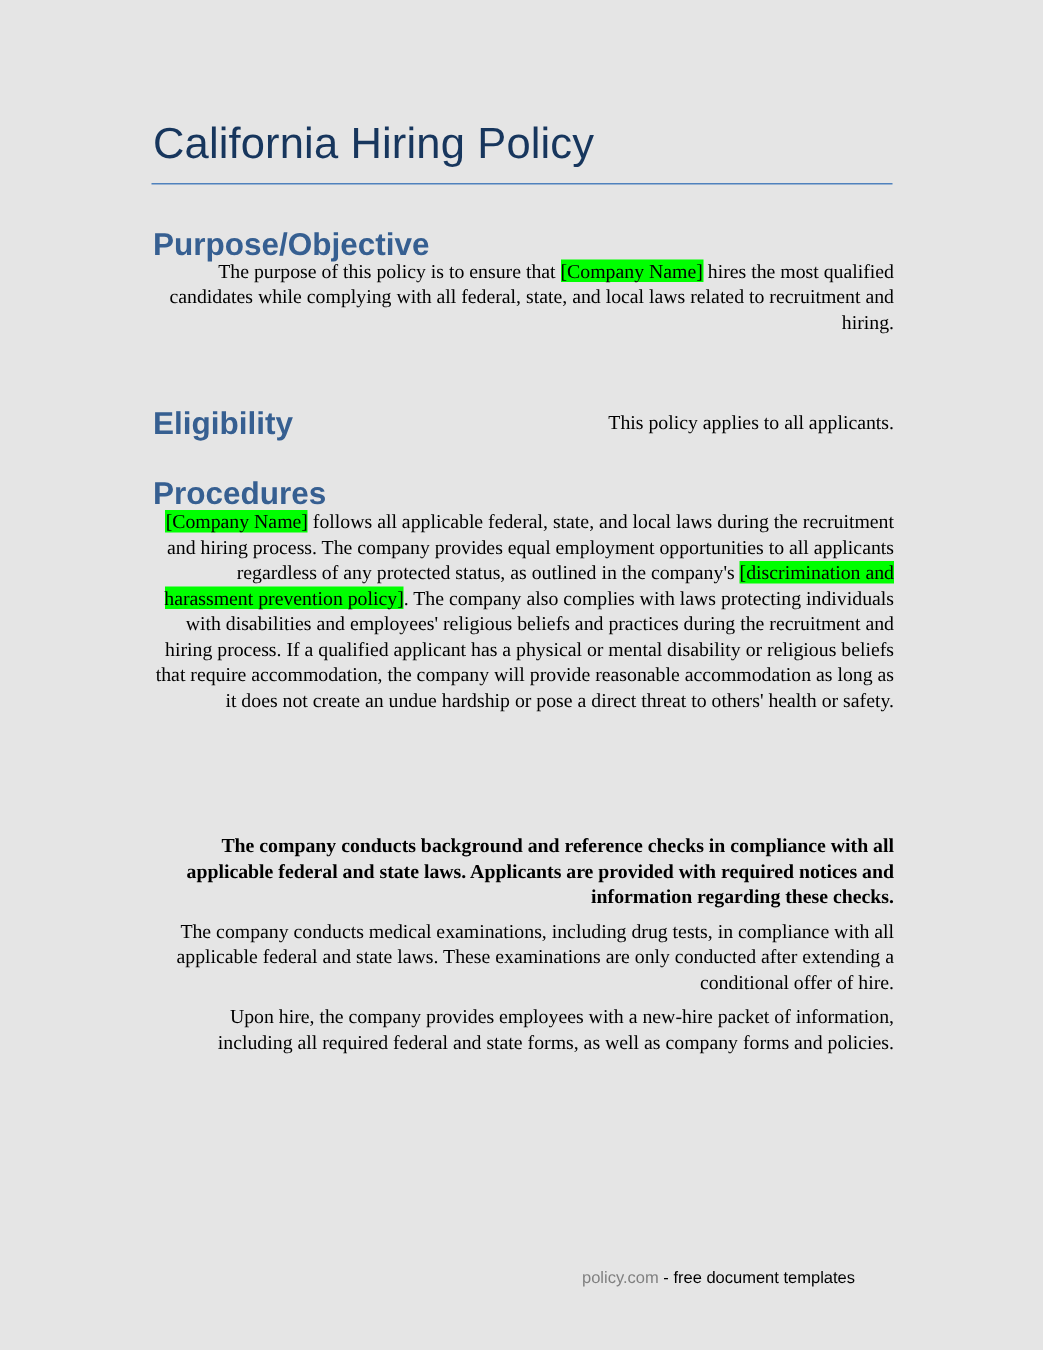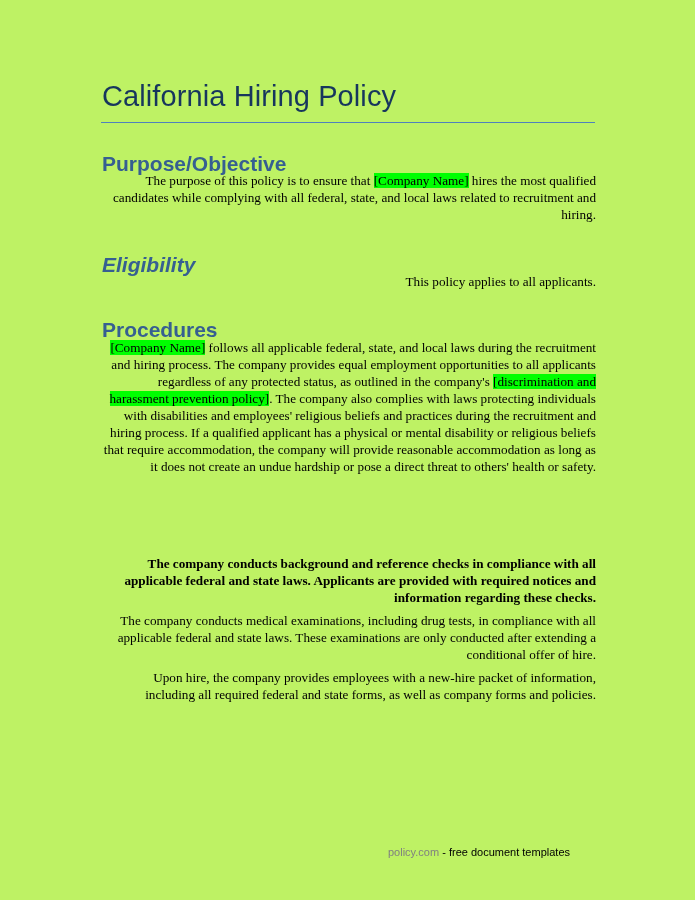--- a/index.html
+++ b/index.html
@@ -1,17 +1,17 @@
 <!DOCTYPE html>
 <html><head>
   <meta charset="utf-8">
   <style>
     html, body { margin: 0; padding: 0; background: #ffffff; }
     body { width: 695px; height: 900px; position: relative; overflow: hidden; }
-    .page { position: absolute; left: 0; top: 0; width: 695px; height: 900px; background: #bef264; }
+    .page { position: absolute; left: 0; top: 0; width: 695px; height: 900px; background: #e5e5e5; }
     .title {
       position: absolute; left: 102px; top: 80px;
       font-family: "Liberation Sans", sans-serif;
       font-size: 29px; color: #17365d; letter-spacing: 0.1px; margin: 0; font-weight: normal;
     }
     .title-rule { position: absolute; left: 101px; top: 122px; width: 494px; height: 1px; background: #4f81bd; }
     .h {
       position: absolute; left: 102px;
       font-family: "Liberation Sans", sans-serif; font-weight: bold;
       font-size: 21px; color: #365f91; margin: 0;
@@ -31,21 +31,21 @@
 </head>
 <body>
 
 <div class="page">
   <h1 class="title">California Hiring Policy</h1>
   <div class="title-rule"></div>
 
   <h2 class="h" style="top:152px;">Purpose/Objective</h2>
   <p class="p" style="top:172px;"><span>The purpose of this policy is to ensure that </span><span class="hl">[Company Name]</span><span> hires the most qualified candidates while complying with all federal, state, and local laws related to recruitment and hiring.</span></p>
 
-  <h2 class="h" style="top:253px;font-style:italic;">Eligibility</h2>
+  <h2 class="h" style="top:271px;">Eligibility</h2>
   <p class="p" style="top:273px;">This policy applies to all applicants.</p>
 
   <h2 class="h" style="top:318px;">Procedures</h2>
   <p class="p" style="top:339px;"><span class="hl">[Company Name]</span><span> follows all applicable federal, state, and local laws during the recruitment and hiring process. The company provides equal employment opportunities to all applicants regardless of any protected status, as outlined in the company's </span><span class="hl">[discrimination and harassment prevention policy]</span><span>. The company also complies with laws protecting individuals with disabilities and employees' religious beliefs and practices during the recruitment and hiring process. If a qualified applicant has a physical or mental disability or religious beliefs that require accommodation, the company will provide reasonable accommodation as long as it does not create an undue hardship or pose a direct threat to others' health or safety.</span></p>
 
   <p class="p" style="top:555px;font-weight:bold;">The company conducts background and reference checks in compliance with all applicable federal and state laws. Applicants are provided with required notices and information regarding these checks.</p>
   <p class="p" style="top:669px;">Upon hire, the company provides employees with a new-hire packet of information, including all required federal and state forms, as well as company forms and policies.</p>
   <p class="p" style="top:612px;">The company conducts medical examinations, including drug tests, in compliance with all applicable federal and state laws. These examinations are only conducted after extending a conditional offer of hire.</p>
 
   <div class="footer"><span class="brand">policy.com</span><span> - free document templates</span></div>

